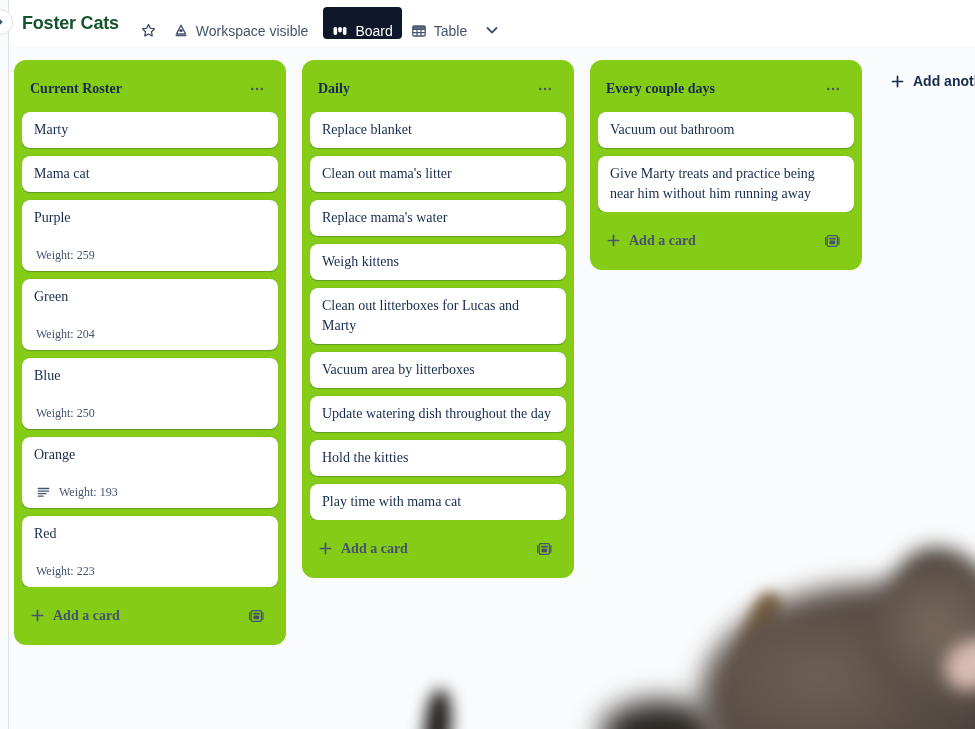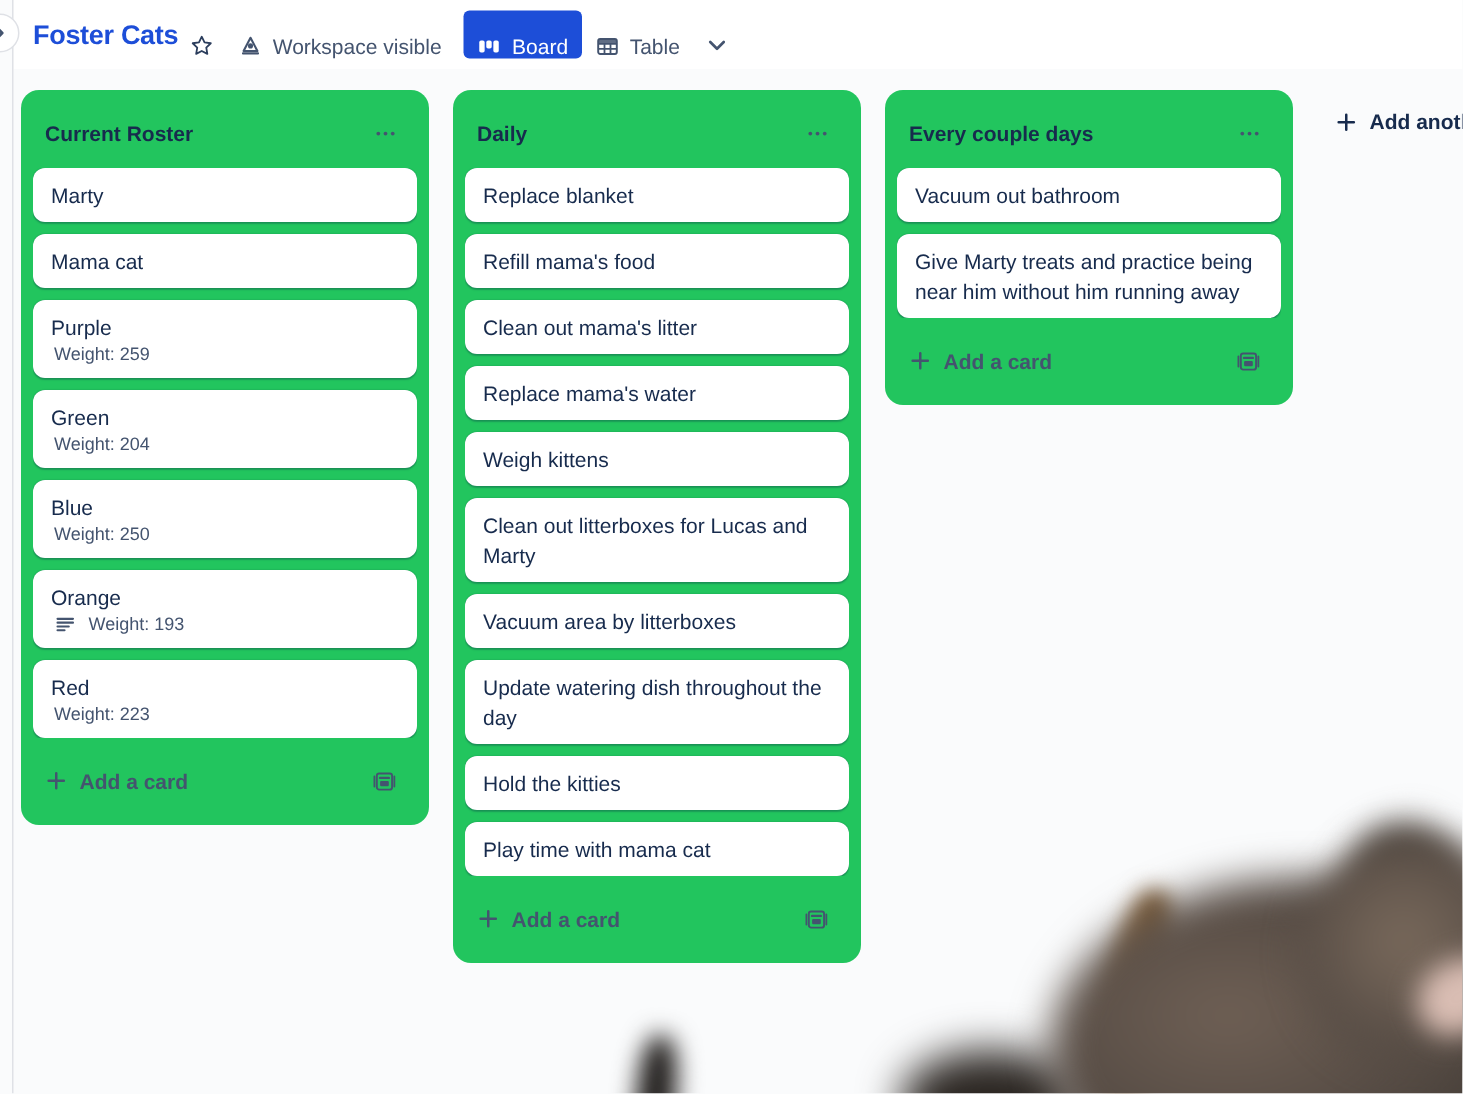--- a/index.html
+++ b/index.html
@@ -92,40 +92,41 @@
     align-items: center;
     padding-left: 22px;
     background: rgba(255,255,255,0.88);
     z-index: 5;
   }
 
   #board-title {
     font-size: 18px;
     font-weight: bold;
     letter-spacing: -0.2px;
-    color: #1d4ed8;
+    color: #14532d;
+    margin-right: 14px;
     white-space: nowrap;
   }
 
   .hdr-btn {
     display: flex;
     align-items: flex-end;
     gap: 7px;
     height: 32px;
     padding: 0 9px;
     border-radius: 4px;
     font-size: 14px;
     color: #44546f;
     cursor: pointer;
     white-space: nowrap;
   }
   .hdr-icon-only { padding: 0 7px; }
 
   .hdr-btn.active {
-    background: #1d4ed8;
+    background: #0f172a;
     color: #ffffff;
   }
   .hdr-btn.active svg { stroke: #ffffff; fill: #ffffff; }
 
   .hdr-sep { width: 6px; }
 
   
   #sidebar-rail {
     position: absolute;
     left: 0; top: 0;
@@ -156,26 +157,27 @@
     display: flex;
     align-items: flex-start;
     gap: 16px;
     padding: 14px 0 0 4px;
     z-index: 3;
   }
 
   .list {
     width: 272px;
     flex: 0 0 272px;
-    background: #22c55e;
+    background: #84cc16;
     border-radius: 12px;
     padding: 8px;
     max-height: 640px;
     display: flex;
     flex-direction: column;
+    font-family: Liberation Serif, serif;
   }
 
   .list-header {
     display: flex;
     align-items: center;
     justify-content: space-between;
     padding: 8px 8px 10px 8px;
   }
   .list-title {
     font-size: 14px;
@@ -218,21 +220,21 @@
     font-size: 14px;
     line-height: 20px;
     color: #172b4d;
     word-wrap: break-word;
   }
 
   .card-badges {
     display: flex;
     align-items: center;
     gap: 8px;
-    margin-top: 0;
+    margin-top: 19px;
     padding-left: 2px;
   }
   .badge-text {
     font-size: 12px;
     color: #44546f;
     line-height: 16px;
   }
   .badge-icon {
     display: flex;
     align-items: center;
@@ -445,23 +447,20 @@
             <circle cx="9" cy="9" r="1.25" fill="#44546f"></circle>
             <circle cx="13.8" cy="9" r="1.25" fill="#44546f"></circle>
           </svg>
         </div>
       </div>
       <div class="cards">
         <div class="card">
           <div class="card-title">Replace blanket</div>
         </div>
         <div class="card">
-          <div class="card-title">Refill mama's food</div>
-        </div>
-        <div class="card">
           <div class="card-title">Clean out mama's litter</div>
         </div>
         <div class="card">
           <div class="card-title">Replace mama's water</div>
         </div>
         <div class="card">
           <div class="card-title">Weigh kittens</div>
         </div>
         <div class="card">
           <div class="card-title">Clean out litterboxes for Lucas and Marty</div>

